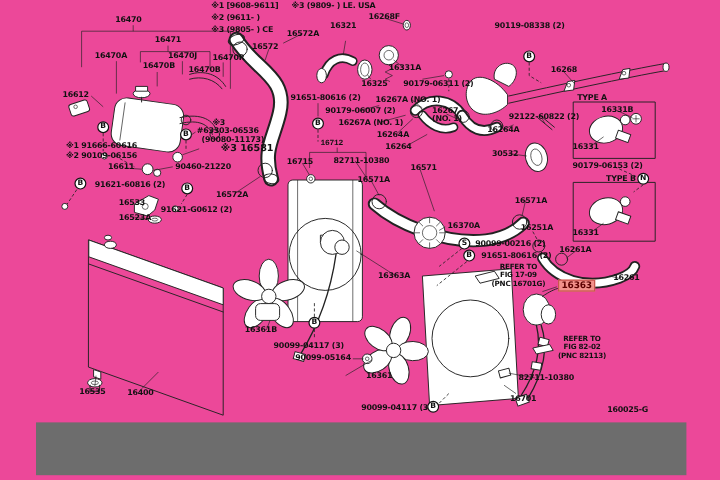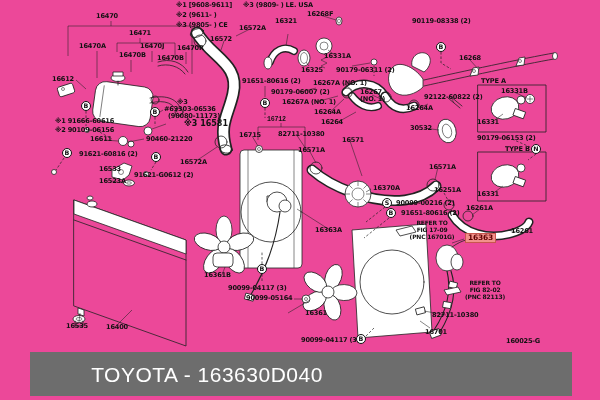--- a/index.html
+++ b/index.html
@@ -339,15 +339,14 @@
       <div class="marker" style="left: 151px; top: 152px;">B</div>
       <div class="marker" style="left: 260px; top: 98px;">B</div>
       <div class="marker" style="left: 382px; top: 198px;">S</div>
       <div class="marker" style="left: 386px; top: 208px;">B</div>
       <div class="marker" style="left: 531px; top: 144px;">N</div>
       <div class="marker" style="left: 257px; top: 264px;">B</div>
       <div class="marker" style="left: 356px; top: 334px;">B</div>
     </div>
 
   <div class="bar" style="background: rgb(109, 109, 109);">
-    <span style="left:177px">TOYOTA - 163630D040</span>
   </div>
 </div>
 
 </body></html>

